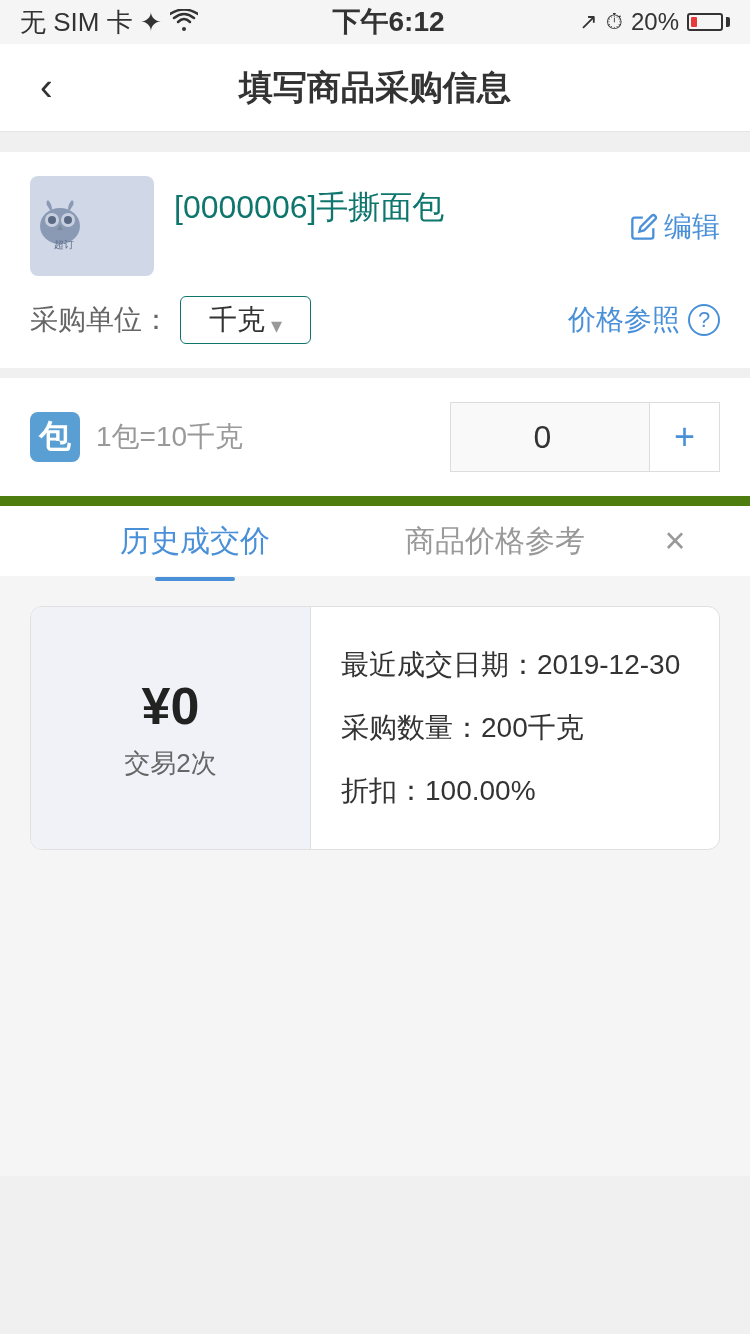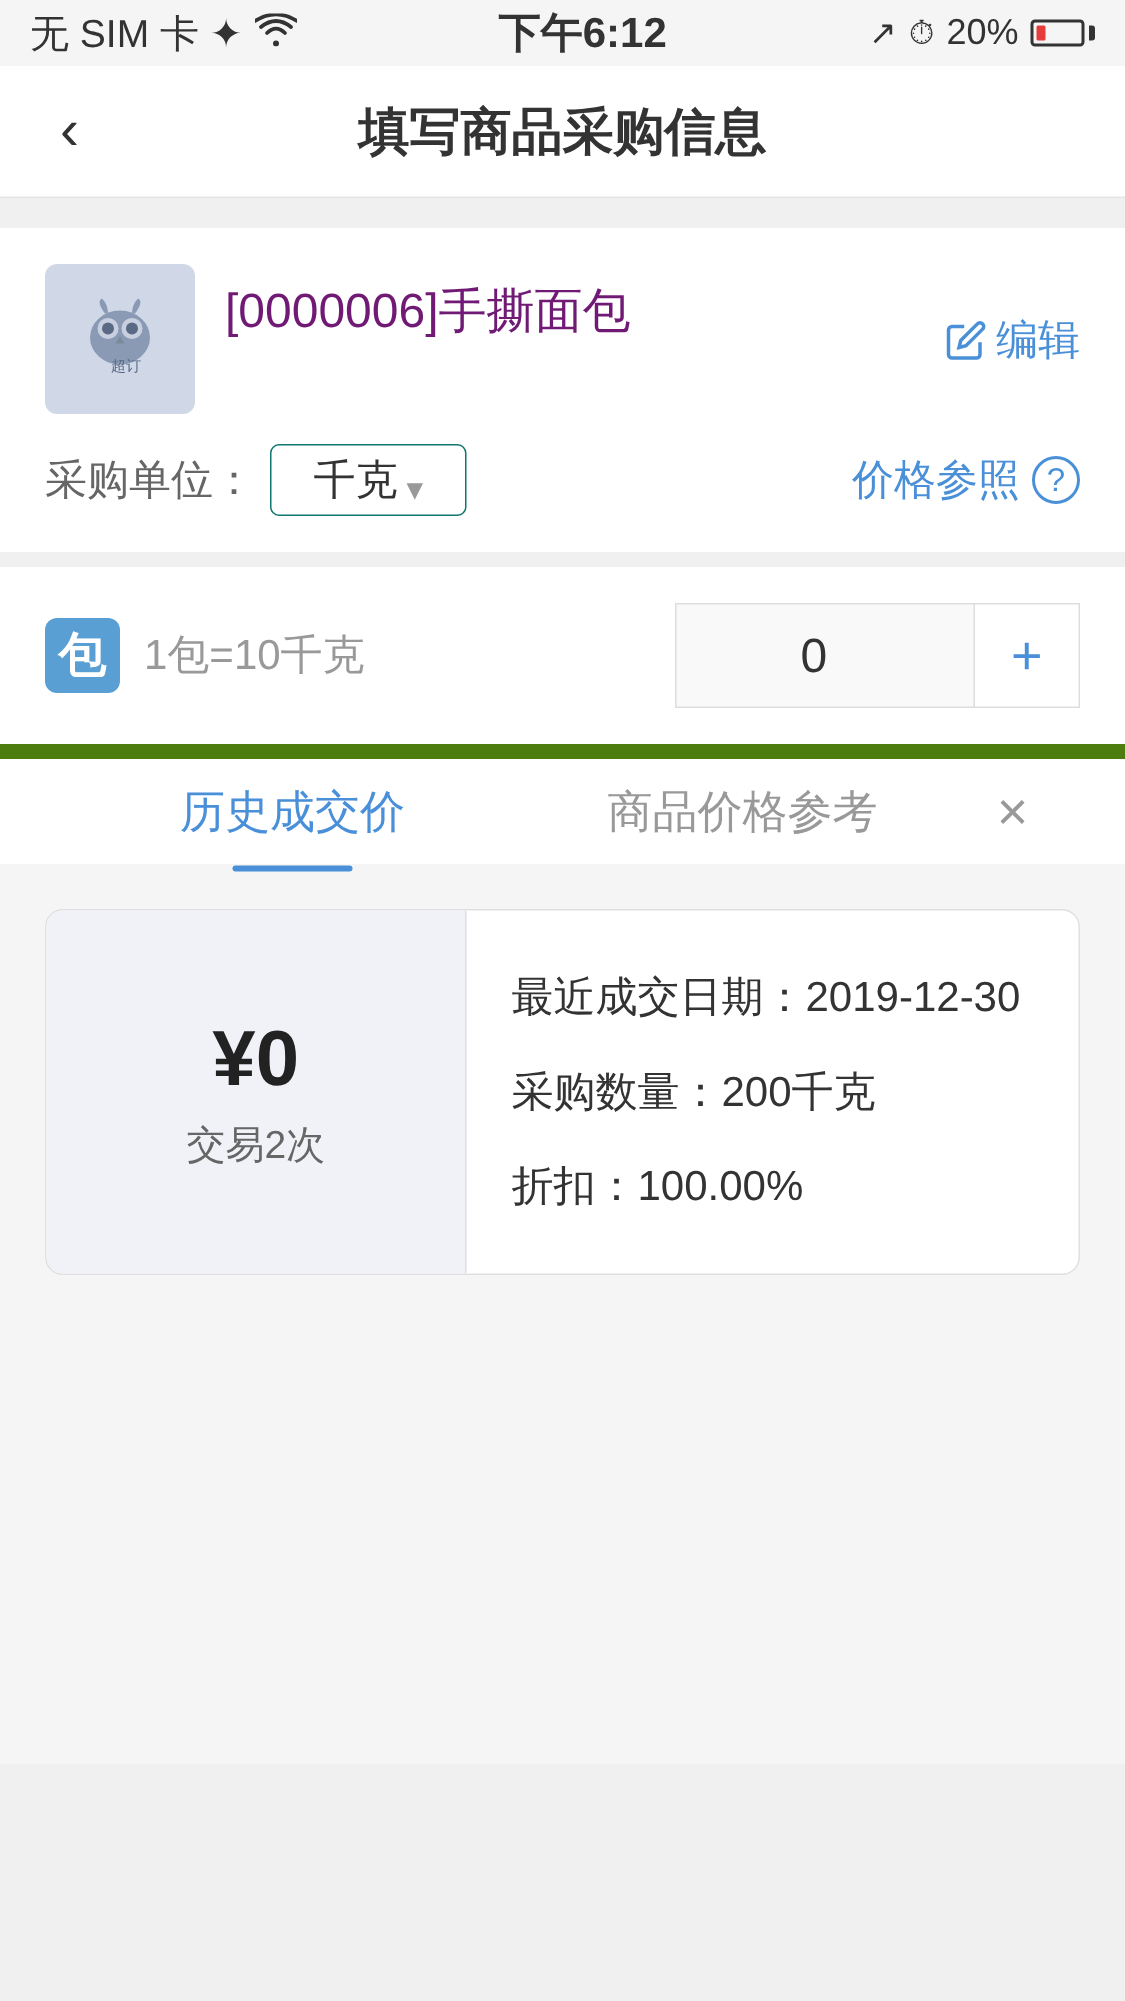--- a/index.html
+++ b/index.html
@@ -109,37 +109,37 @@
       align-items: flex-start;
       justify-content: space-between;
       margin-bottom: 20px;
     }
     .product-left {
       display: flex;
       align-items: flex-start;
       gap: 20px;
     }
     .product-thumbnail {
-      width: 100px;
+      width: 124px;
       height: 100px;
       background: #d0d8e8;
       border-radius: 8px;
       display: flex;
       align-items: center;
-      justify-content: center;
+      justify-content: flex-start;
       flex-shrink: 0;
     }
     .owl-icon {
       font-size: 40px;
       color: #7a8aaa;
     }
     .product-name {
       font-size: 32px;
       font-weight: 500;
-      color: #701a75;
+      color: #0f766e;
       margin-top: 10px;
     }
     .product-edit {
       color: #4a90d9;
       font-size: 28px;
       display: flex;
       align-items: center;
       gap: 6px;
       cursor: pointer;
       flex-shrink: 0;

